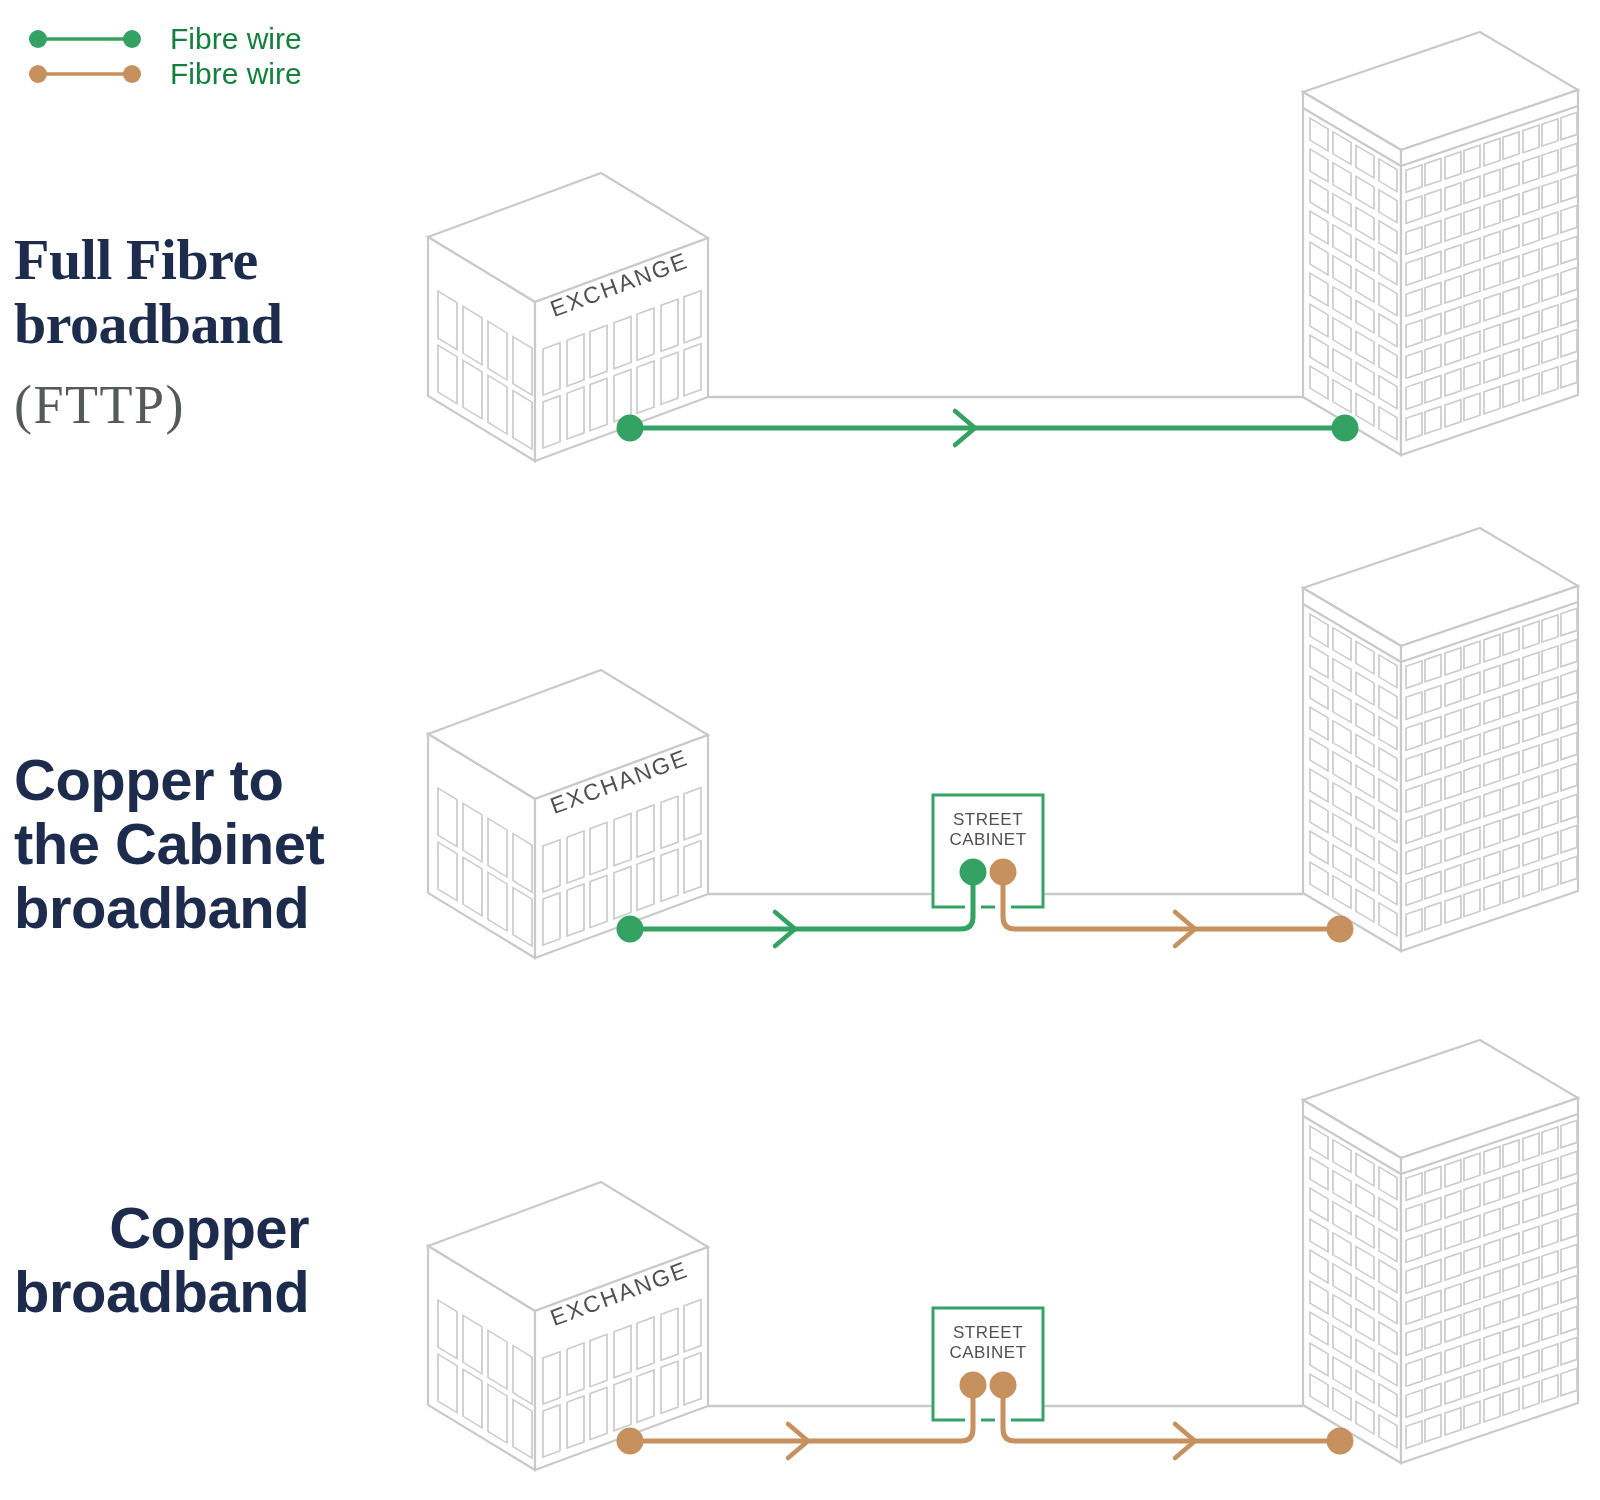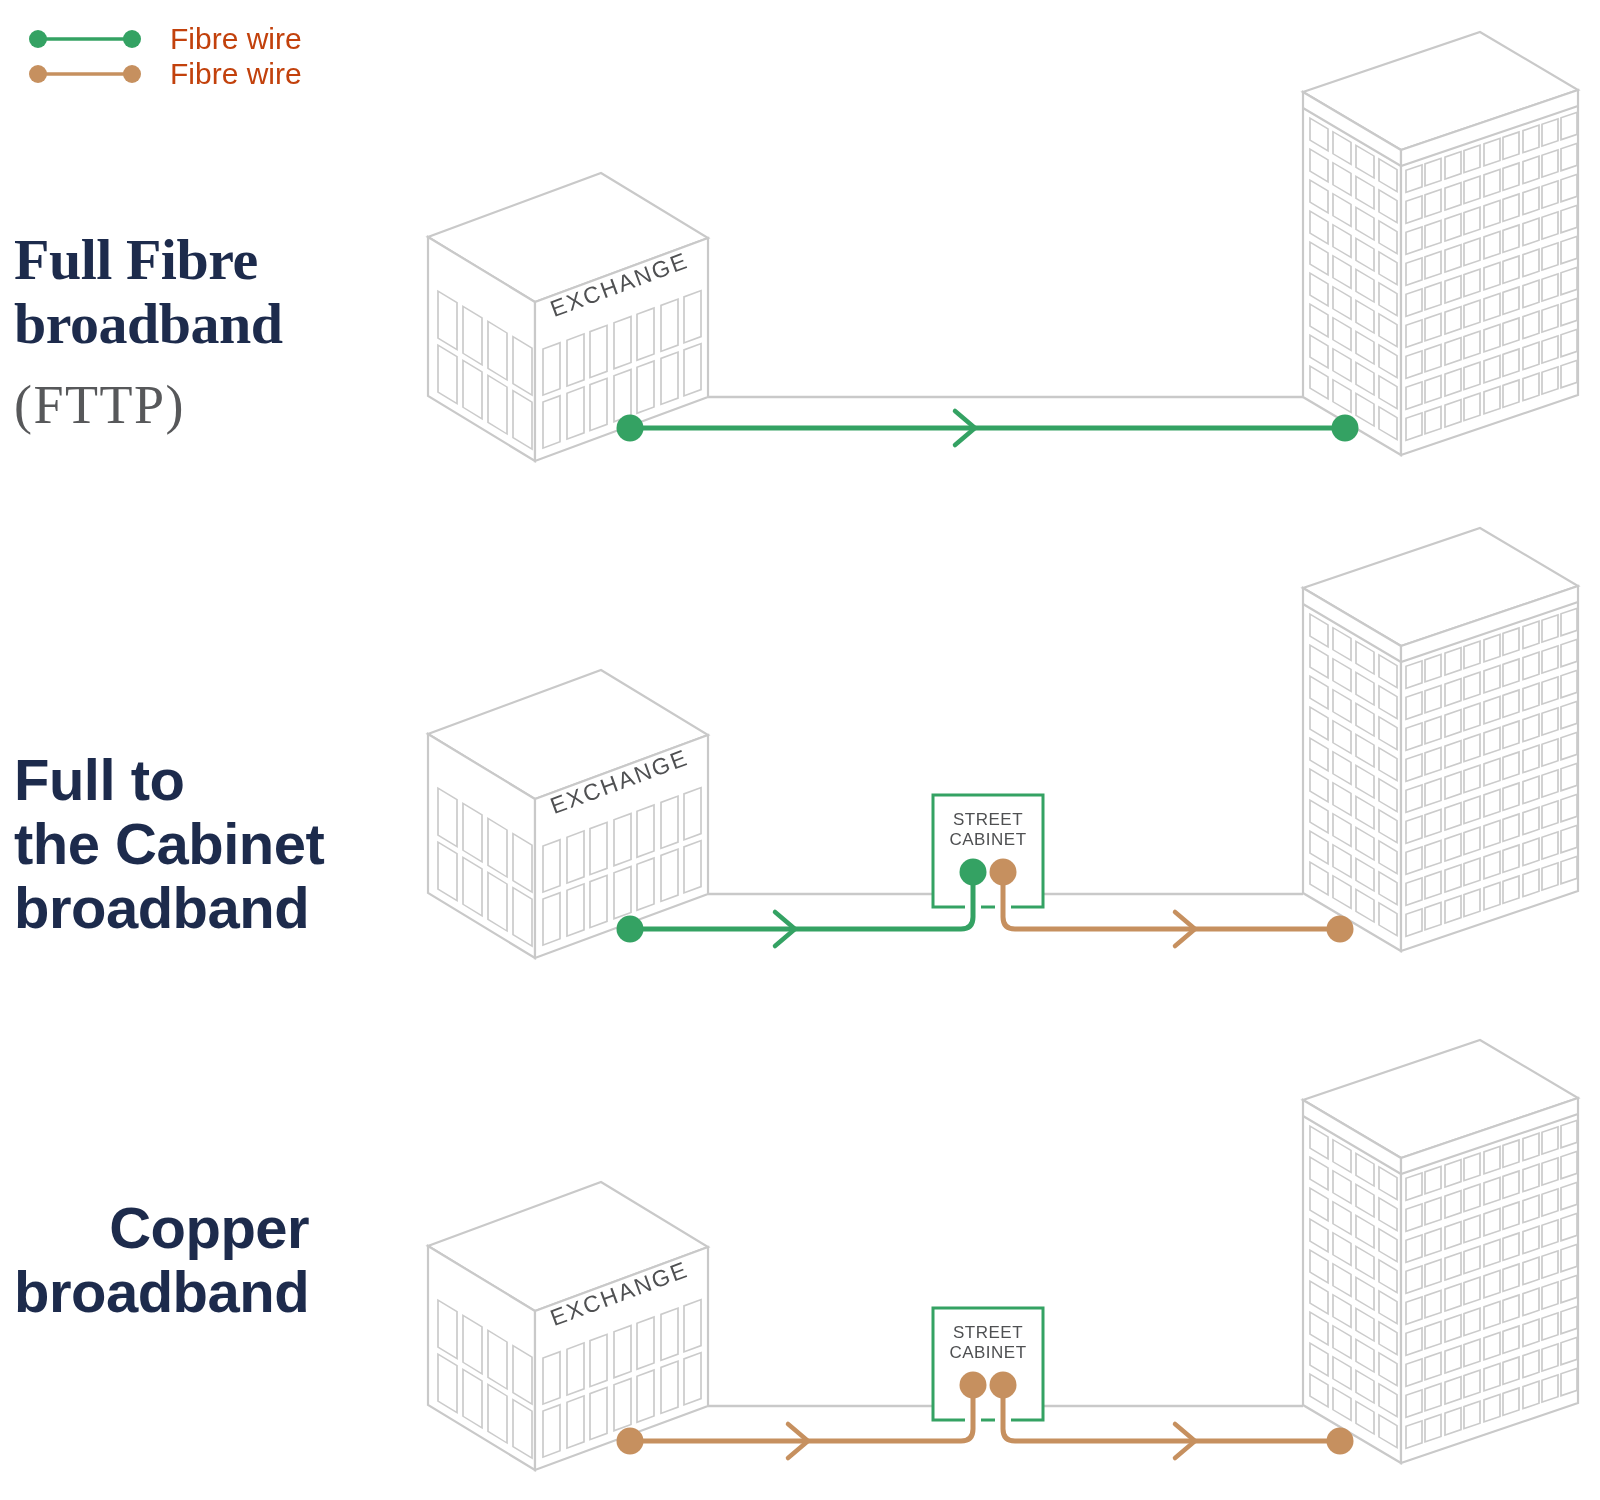--- a/index.html
+++ b/index.html
@@ -1,21 +1,21 @@
 <!DOCTYPE html>
 <html><head>
 <meta charset="utf-8">
 <style>
   html,body{margin:0;padding:0;background:#fff;}
   .canvas{position:relative;width:1600px;height:1500px;background:#ffffff;overflow:hidden;
           font-family:"Liberation Sans",sans-serif;}
   .diagram-svg{position:absolute;left:0;top:0;}
   .legend{position:absolute;left:26px;top:26px;}
   .legend-row{display:flex;align-items:center;height:26px;margin-bottom:9px;}
-  .legend-label{margin-left:26px;font-size:30px;color:#c2410c;line-height:26px;}
+  .legend-label{margin-left:26px;font-size:30px;color:#15803d;line-height:26px;}
   .section-title{position:absolute;left:14px;color:#1d2b4c;font-weight:700;
                  font-size:58px;line-height:64px;letter-spacing:-0.5px;}
   .title-fttp{top:228px;font-family:Liberation Serif, serif;}
   .title-fttc{top:748px;}
   .title-copper{top:1196px;text-align:right;}
   .section-sub{font-weight:400;color:#57585a;font-size:54px;letter-spacing:1.5px;margin-top:17px;}
   .svg-label{fill:#4f5052;font-family:"Liberation Sans",sans-serif;}
 </style>
 </head>
 <body>
@@ -171,21 +171,21 @@
     </div>
   </div>
 
   <div class="section-title title-fttp">
     <div>Full Fibre</div>
     <div>broadband</div>
     <div class="section-sub">(FTTP)</div>
   </div>
 
   <div class="section-title title-fttc">
-    <div>Full to</div>
+    <div>Copper to</div>
     <div>the Cabinet</div>
     <div>broadband</div>
   </div>
 
   <div class="section-title title-copper">
     <div>Copper</div>
     <div>broadband</div>
   </div>
 
 </div>

